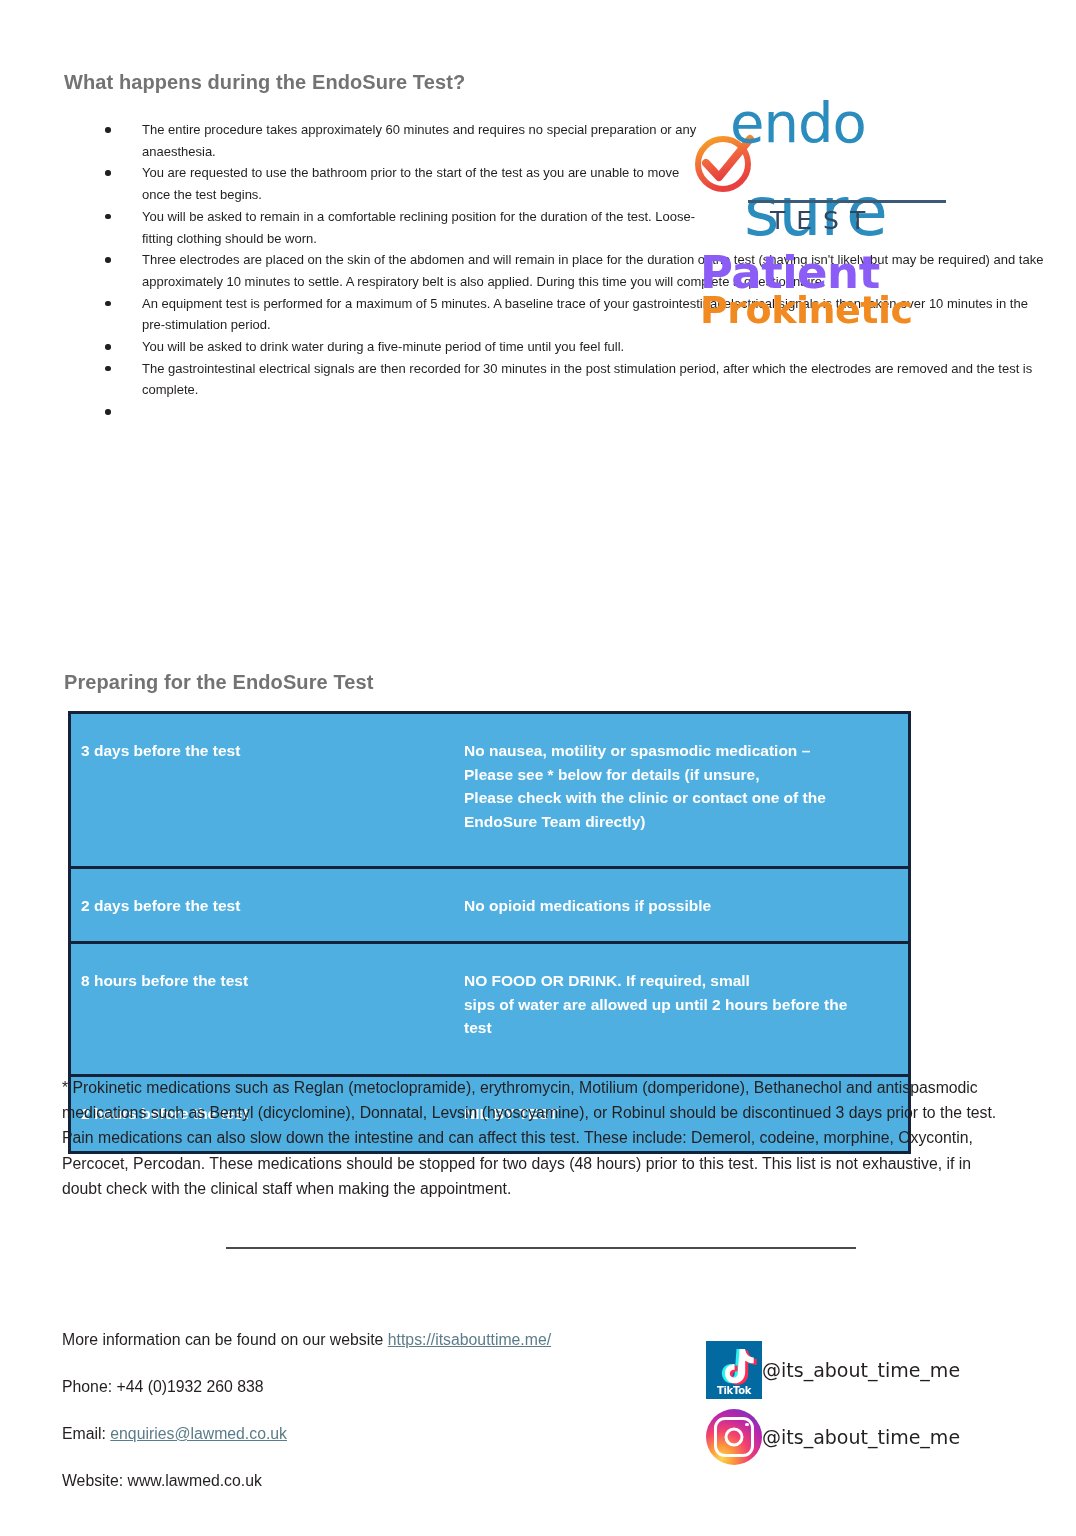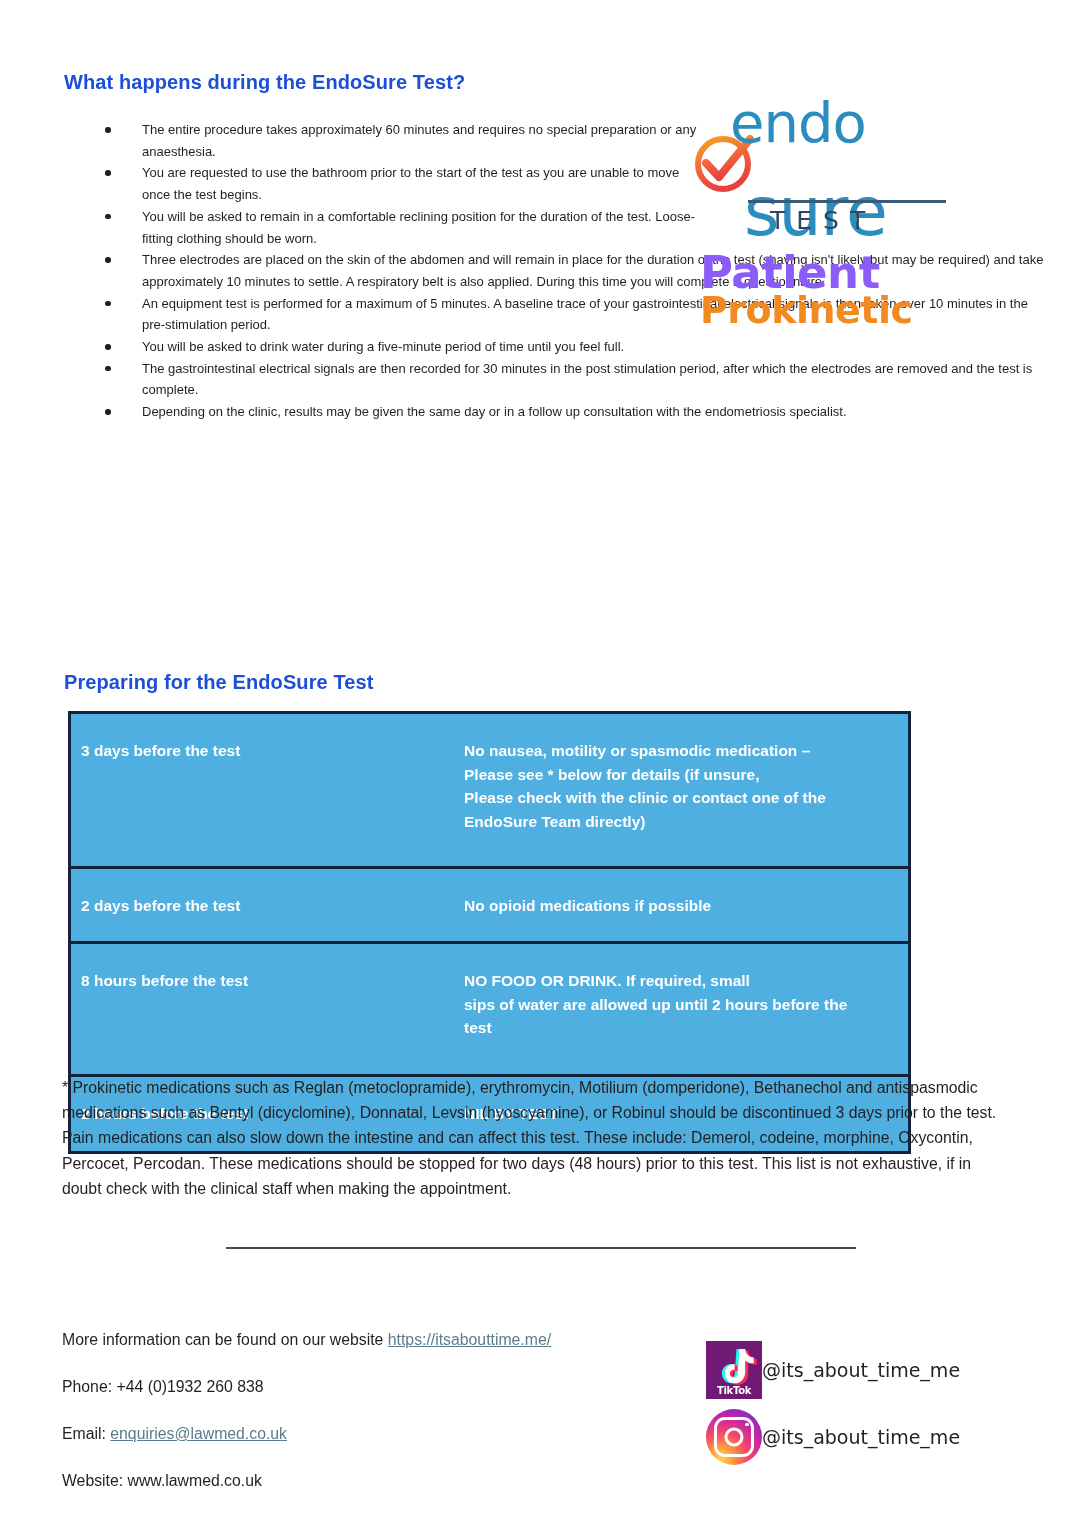--- a/index.html
+++ b/index.html
@@ -17,21 +17,21 @@
     height: 1536px;
     background: #ffffff;
     overflow: hidden;
   }
 
   
   .section-heading {
     position: absolute;
     font-size: 20px;
     font-weight: bold;
-    color: #1d4ed8;
+    color: #737373;
     letter-spacing: 0.1px;
     white-space: nowrap;
   }
   #heading-what { left: 64px; top: 71px; }
   #heading-prep { left: 64px; top: 671px; }
 
   
   .bullets {
     position: absolute;
     left: 100px;
@@ -190,21 +190,21 @@
   }
   .social-handle {
     font-size: 19px;
     color: #231f20;
     font-family: "DejaVu Sans", sans-serif;
   }
   .tiktok-icon {
     position: relative;
     width: 56px;
     height: 58px;
-    background: #701a75;
+    background: #0369a1;
     display: block;
   }
   .tiktok-word {
     position: absolute;
     bottom: 3px;
     left: 0; right: 0;
     text-align: center;
     color: #ffffff;
     font-size: 10px;
     font-weight: bold;
@@ -275,21 +275,20 @@
     <li class="wide">
       <span class="dot"></span>
       <span>You will be asked to drink water during a five-minute period of time until you feel full.</span>
     </li>
     <li class="wide">
       <span class="dot"></span>
       <span>The gastrointestinal electrical signals are then recorded for 30 minutes in the post stimulation period, after which the electrodes are removed and the test is complete.</span>
     </li>
     <li class="wide">
       <span class="dot"></span>
-      <span>Depending on the clinic, results may be given the same day or in a follow up consultation with the endometriosis specialist.</span>
     </li>
   </ul>
 
   <div id="logo-block">
     <div id="logo-mark">
 
       <svg id="logo-symbol" viewBox="0 0 62 90">
         <defs>
           <linearGradient id="gradSym" x1="0" y1="0" x2="0.4" y2="1">
             <stop offset="0%" stop-color="#f6a623"></stop>

